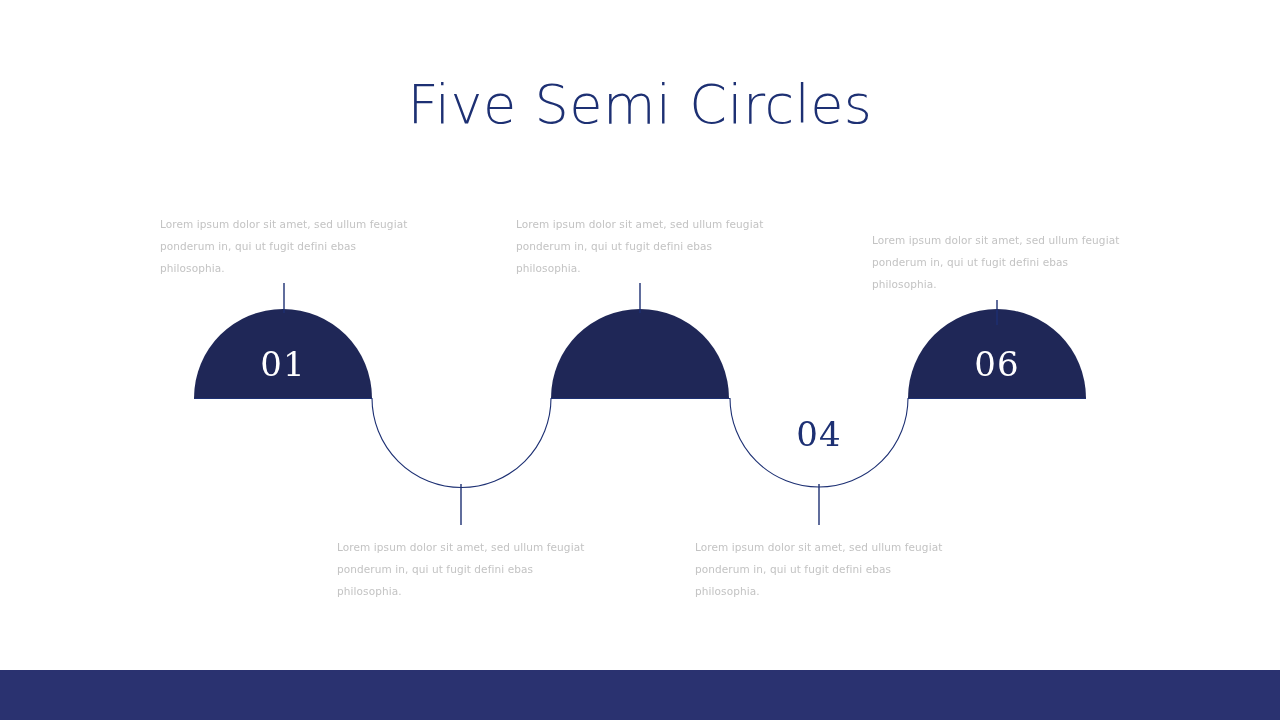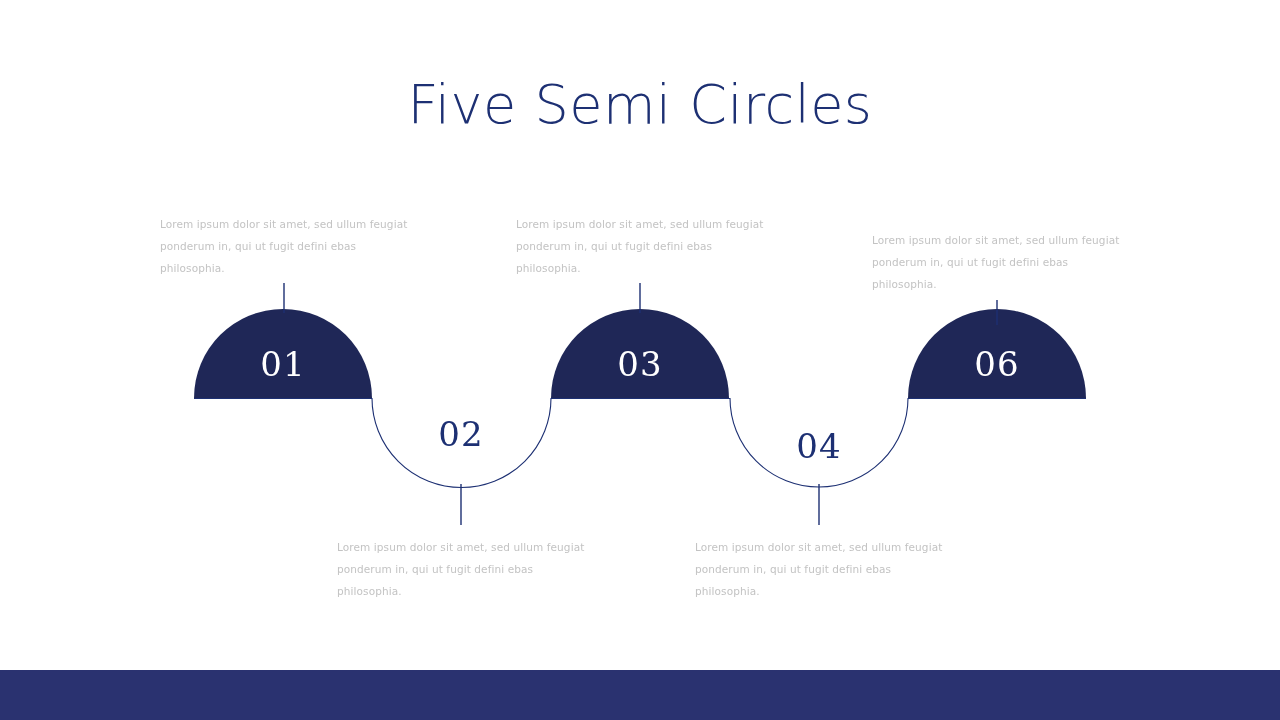--- a/index.html
+++ b/index.html
@@ -108,23 +108,21 @@
     <line x1="640" y1="283" x2="640" y2="313" stroke="#1D3073" stroke-width="1.4"></line>
 
     <path d="M 730 398 A 89 89 0 0 0 908 398" fill="#FFFFFF" stroke="#1D3073" stroke-width="1.1" class="hit"></path>
     <line x1="819" y1="484" x2="819" y2="525" stroke="#1D3073" stroke-width="1.4"></line>
 
     <path d="M 908 398 A 89 89 0 0 1 1086 398 Z" fill="#1F2757" stroke="none" class="hit"></path>
     <line x1="997" y1="300" x2="997" y2="325" stroke="#1D3073" stroke-width="1.4"></line>
   </svg>
 
   <div class="step-number num-up" style="left:193px; top:347px;">01</div>
-  <div class="step-number num-down" style="left:371px; top:417px;">02</div>
-  <div class="step-number num-up" style="left:550px; top:347px;">03</div>
-  <div class="step-number num-down" style="left:729px; top:429px;">04</div>
+  <div class="step-number num-down" style="left:729px; top:417px;">04</div>
   <div class="step-number num-up" style="left:907px; top:347px;">06</div>
 
   <div class="step-desc" style="left:160px; top:213px;">Lorem ipsum dolor sit amet, sed ullum feugiat ponderum in, qui ut fugit defini ebas philosophia.</div>
 
   <div class="step-desc" style="left:337px; top:536px;">Lorem ipsum dolor sit amet, sed ullum feugiat ponderum in, qui ut fugit defini ebas philosophia.</div>
 
   <div class="step-desc" style="left:516px; top:213px;">Lorem ipsum dolor sit amet, sed ullum feugiat ponderum in, qui ut fugit defini ebas philosophia.</div>
 
   <div class="step-desc" style="left:695px; top:536px;">Lorem ipsum dolor sit amet, sed ullum feugiat ponderum in, qui ut fugit defini ebas philosophia.</div>
 

